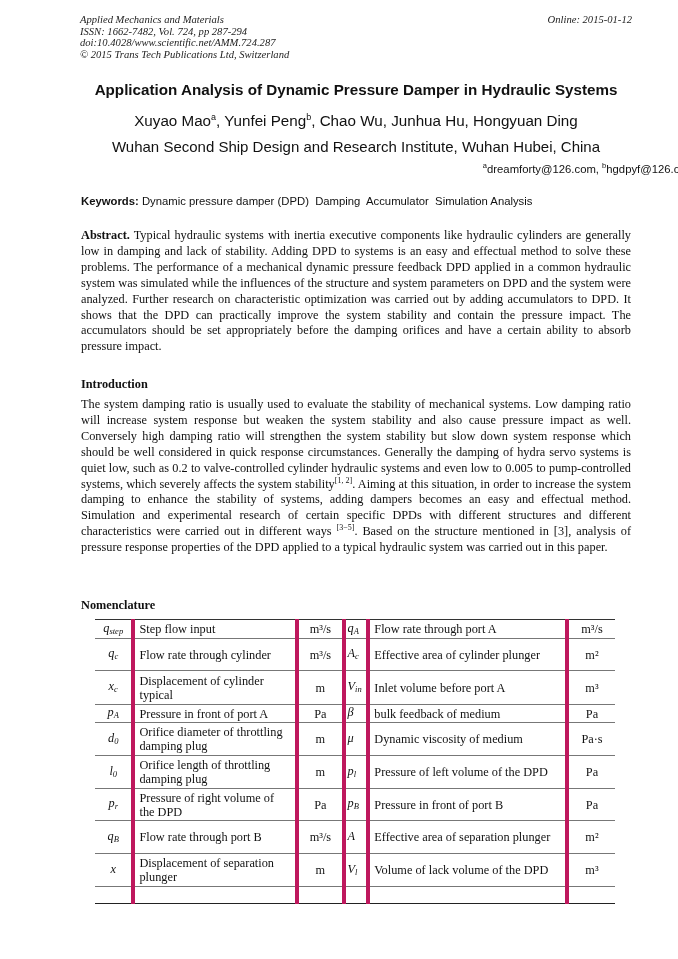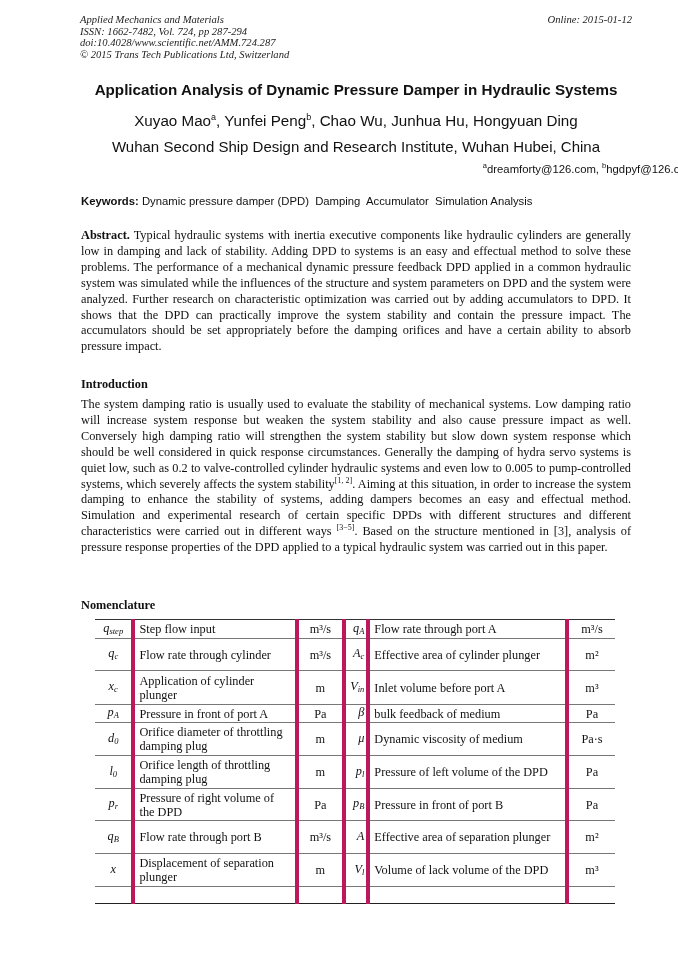--- a/index.html
+++ b/index.html
@@ -29,21 +29,21 @@
 
     table.nom { position: absolute; left: 78px; top: 619px; width: 520px; border-collapse: collapse; font-family: "Liberation Serif", serif; font-size: 12.3px; }
     table.nom td { border-left: 4px solid #be185d; border-right: 1px solid #222; border-bottom: 1px solid #777; padding: 0 4px; vertical-align: middle; line-height: 14px; }
     table.nom tr:first-child td { border-top: 1.5px solid #333; }
     table.nom tr:last-child td { border-bottom: 1.5px solid #222; }
     table.nom td:first-child { border-left: none; }
     table.nom td:last-child { border-right: none; }
     .c-sym { width: 29px; text-align: center; font-style: italic; }
     .c-desc { width: 157px; text-align: left; }
     .c-unit { width: 35px; text-align: center; }
-    .c-sym2 { width: 17px; text-align: right; font-style: italic; padding: 0 2px !important; }
+    .c-sym2 { width: 17px; text-align: left; font-style: italic; padding: 0 2px !important; }
     .c-desc2 { width: 195px; text-align: left; }
     .c-unit2 { width: 39px; text-align: center; }
     .sub { font-size: 8.5px; vertical-align: -2px; margin-top: 32px; }
   </style>
 </head>
 <body>
 
 <div class="page">
 
   <div class="hdr">
@@ -88,21 +88,21 @@
         <tr style="height: 32px;">
           <td class="c-sym"><span>q</span><span class="sub">c</span></td>
           <td class="c-desc">Flow rate through cylinder</td>
           <td class="c-unit">m³/s</td>
           <td class="c-sym2"><span>A</span><span class="sub">c</span></td>
           <td class="c-desc2">Effective area of cylinder plunger</td>
           <td class="c-unit2">m²</td>
         </tr>
         <tr style="height: 34px;">
           <td class="c-sym"><span>x</span><span class="sub">c</span></td>
-          <td class="c-desc">Application of cylinder plunger</td>
+          <td class="c-desc">Displacement of cylinder typical</td>
           <td class="c-unit">m</td>
           <td class="c-sym2"><span>V</span><span class="sub">in</span></td>
           <td class="c-desc2">Inlet volume before port A</td>
           <td class="c-unit2">m³</td>
         </tr>
         <tr style="height: 18px;">
           <td class="c-sym"><span>p</span><span class="sub">A</span></td>
           <td class="c-desc">Pressure in front of port A</td>
           <td class="c-unit">Pa</td>
           <td class="c-sym2"><span>β</span><span class="sub"></span></td>

